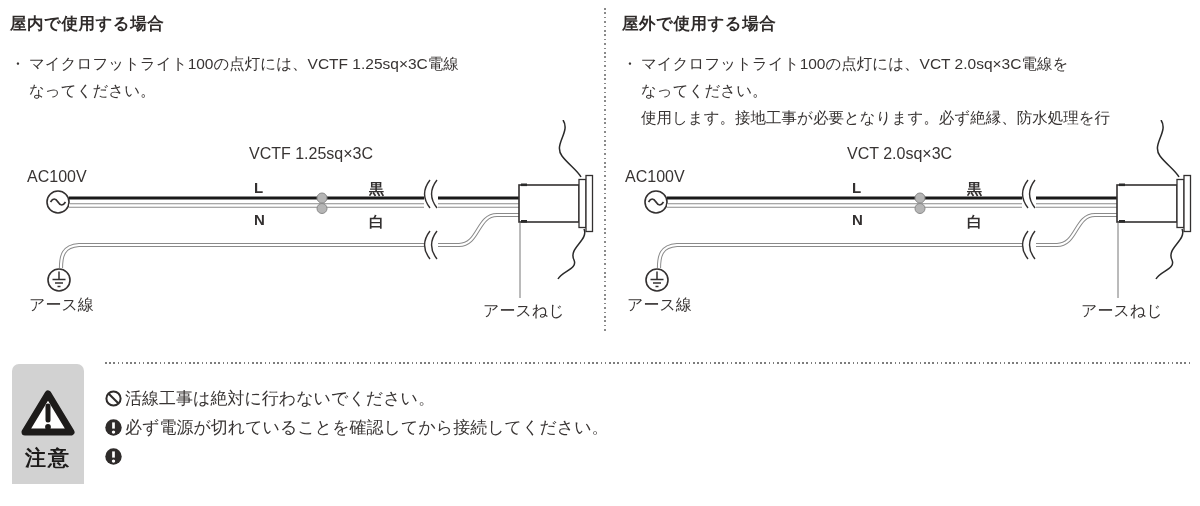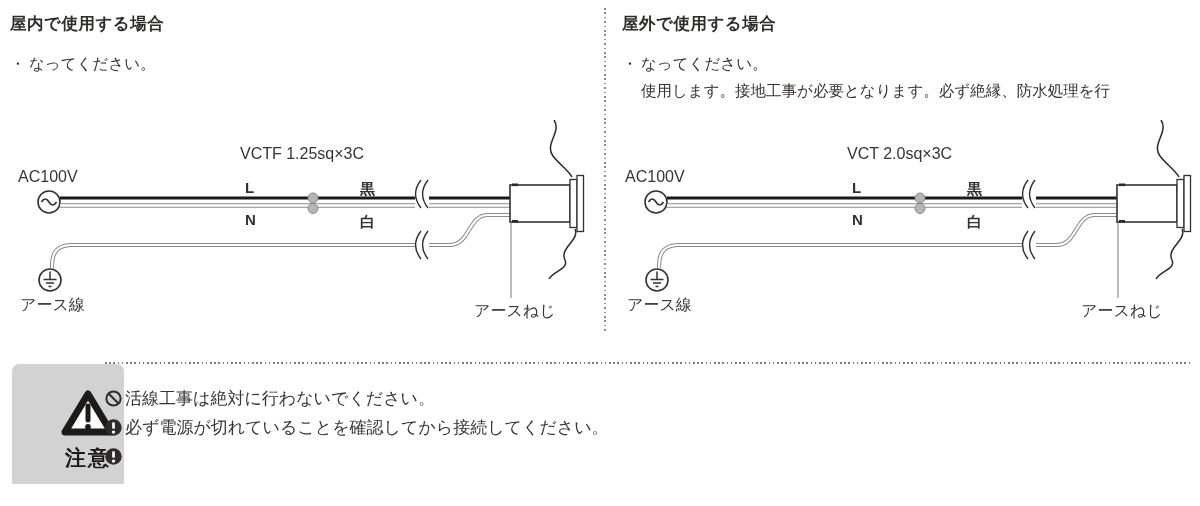--- a/index.html
+++ b/index.html
@@ -25,44 +25,45 @@
   .dtext{fill:#383433;font-size:16px;}
   .dlabel{fill:#333030;font-size:15px;font-weight:600;}
   .hline{
     position:absolute;left:105px;width:1086px;height:2px;
     background:repeating-linear-gradient(to right,#7d7d7d 0 1.6px,transparent 1.6px 4.2px);
   }
   .hline.top{top:362px;}
   .hline.bottom{top:492px;}
   .caution-badge{
     position:absolute;left:12px;top:364px;width:72px;height:129px;background:#d2d2d2;
-    border-radius:7px;display:flex;flex-direction:column;align-items:center;justify-content:center;padding-left:40px;
+    border-radius:7px;display:flex;flex-direction:column;align-items:center;justify-content:center;
   }
   .caution-badge .tri{margin-top:2px;}
   .caution-badge .badge-label{
     font-size:21px;font-weight:bold;color:#1d1b1a;letter-spacing:2px;margin-top:6px;
   }
   .caution-list{position:absolute;left:105px;top:384px;width:1086px;}
   .caution-row{display:flex;align-items:center;height:29px;font-size:17px;color:#383433;white-space:nowrap;}
   .cicon{flex:0 0 17px;width:17px;height:17px;margin-right:3px;}
 </style>
 </head>
 <body>
 
 <div id="page">
 
   <div class="panel-heading" style="left:10px">屋内で使用する場合</div>
   <div class="panel-body" style="left:10px">
     <span class="bullet">・</span>
     <span>
+      <div>マイクロフットライト100の点灯には、VCTF 1.25sq×3C電線</div>
       <div>なってください。</div>
     </span>
   </div>
 
-  <div class="diagram" style="left:8px">
+  <div class="diagram" style="left:17px">
     <svg width="600" height="212" viewBox="0 0 600 212">
 
       <text class="dtext" x="232" y="39">VCTF 1.25sq×3C</text>
 
       <text class="dtext" x="10" y="62">AC100V</text>
       <circle cx="41" cy="82" r="11" fill="#fff" stroke="#333030" stroke-width="1.6"></circle>
       <path d="M 33.5,82 q 3.7,-6 7.5,0 q 3.7,6 7.5,0" fill="none" stroke="#333030" stroke-width="1.7"></path>
 
       <g stroke="#1a1a1a" stroke-width="3">
         <line x1="52" y1="78" x2="407" y2="78"></line>
@@ -136,20 +137,21 @@
       <text class="dtext" x="466" y="196">アースねじ</text>
     </svg>
   </div>
 
   <div class="vdivider"></div>
 
   <div class="panel-heading" style="left:622px">屋外で使用する場合</div>
   <div class="panel-body" style="left:622px">
     <span class="bullet">・</span>
     <span>
+      <div>マイクロフットライト100の点灯には、VCT 2.0sq×3C電線を</div>
       <div>なってください。</div>
       <div>使用します。接地工事が必要となります。必ず絶縁、防水処理を行</div>
     </span>
   </div>
 
   <div class="diagram" style="left:615px">
     <svg width="585" height="212" viewBox="0 0 585 212">
       <text class="dtext" x="232" y="39">VCT 2.0sq×3C</text>
       <text class="dtext" x="10" y="62">AC100V</text>
       <circle cx="41" cy="82" r="11" fill="#fff" stroke="#333030" stroke-width="1.6"></circle>

